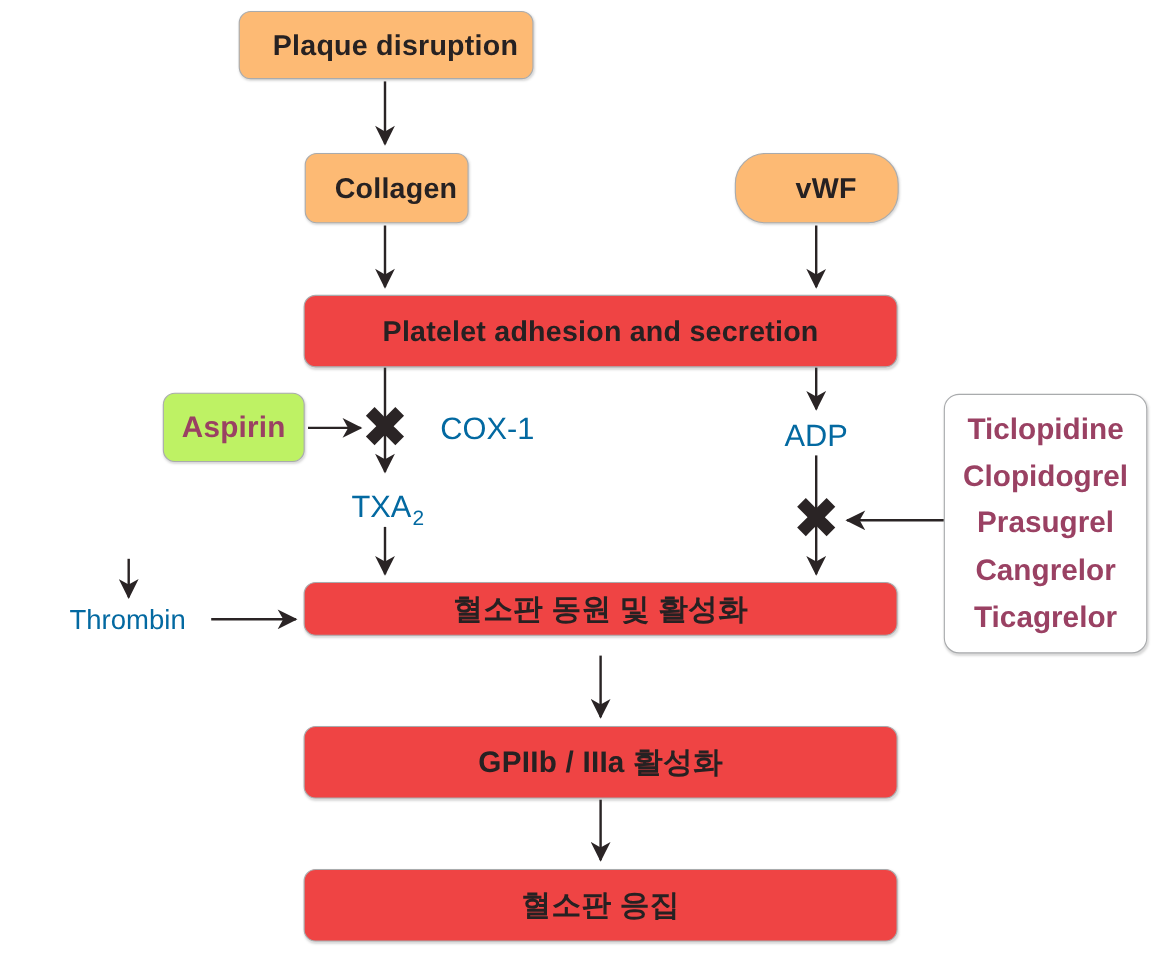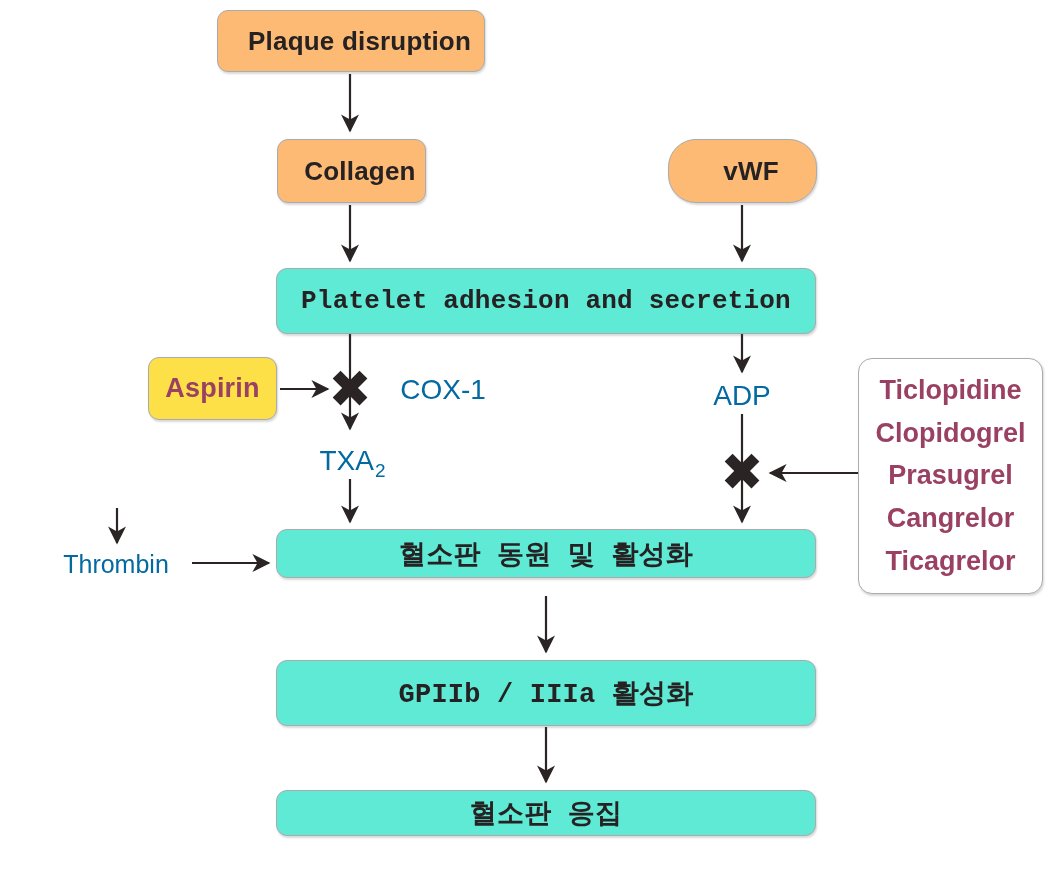--- a/index.html
+++ b/index.html
@@ -28,23 +28,23 @@
     border-radius: 11px;
     display: flex;
     align-items: center;
     justify-content: center;
     text-align: center;
     font-weight: bold;
     color: #262122;
     letter-spacing: 0.2px;
     box-shadow: 1px 1.5px 2px rgba(80,80,80,0.22);
   }
-  .box--blue  { background: #5eead4; font-family: Liberation Mono, monospace; }
+  .box--blue  { background: #ef4444; }
   .box--light { background: #fdba74; padding-left: 17px; }
-  .box--white { background: #fde047; }
+  .box--white { background: #bef264; }
   .label-26 { font-size: 26px; }
   .label-27 { font-size: 27px; }
   .maroon { color: #9a4163; }
   .freetext {
     position: absolute;
     color: #0369a1;
     font-weight: 400;
     font-size: 28px;
     white-space: nowrap;
     transform: translate(-50%, -50%);
@@ -124,21 +124,21 @@
 
   <div class="box box--blue label-26" style="left:276px; top:268px; width:540px; height:66px;">Platelet adhesion and secretion</div>
 
   <div class="box box--white label-27 maroon" style="left:148px; top:357px; width:129px; height:63px;">Aspirin</div>
 
 
   <div class="box box--blue label-27" style="left:276px; top:529px; width:540px; height:49px;">혈소판 동원 및 활성화</div>
 
   <div class="box box--blue label-27" style="left:276px; top:660px; width:540px; height:66px;">GPIIb / IIIa 활성화</div>
 
-  <div class="box box--blue label-27" style="left:276px; top:790px; width:540px; height:46px;">혈소판 응집</div>
+  <div class="box box--blue label-27" style="left:276px; top:790px; width:540px; height:66px;">혈소판 응집</div>
 
   <div class="freetext" style="left:443px; top:390px;">COX-1</div>
 
   <div class="freetext" style="left:352px; top:461px;">
     <span>TXA</span><sub>2</sub>
   </div>
 
   <div class="freetext" style="left:742px; top:396px;">ADP</div>
 
   <div class="freetext" style="left:116px; top:564px; font-size:25px;">Thrombin</div>

